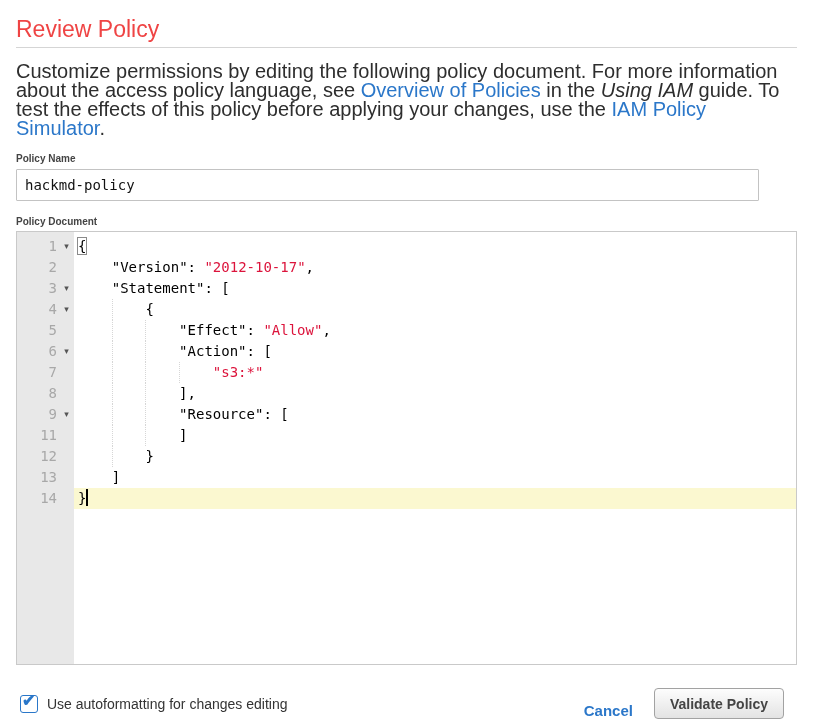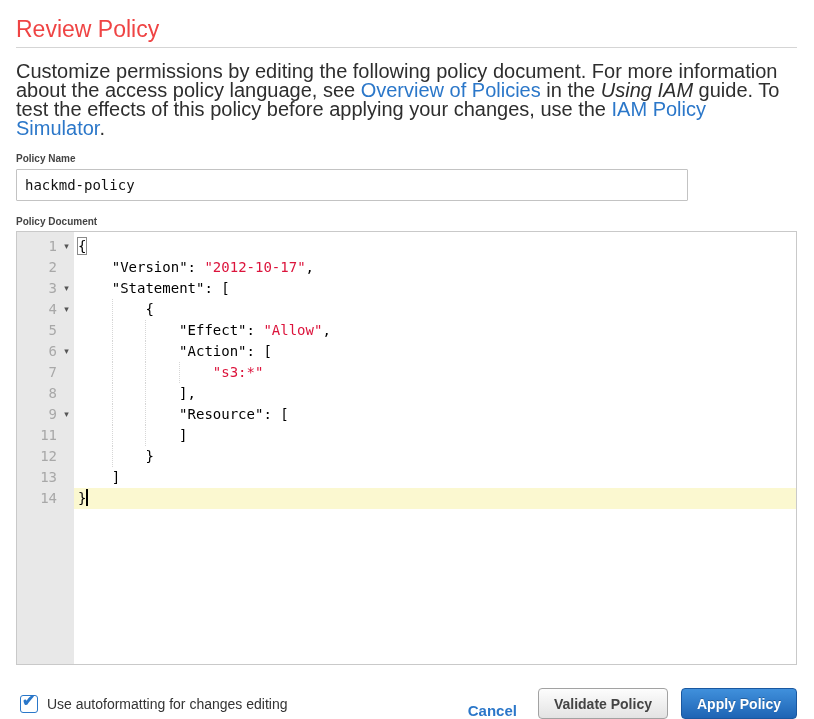--- a/index.html
+++ b/index.html
@@ -20,21 +20,21 @@
   p.intro {
     margin: 14px 0 0 0;
     font-size: 20px; line-height: 19px; color: #2e2e2e;
   }
   a.link { color: #2b77c9; text-decoration: none; cursor: pointer; }
   .em { font-style: italic; }
   .field-label {
     margin-top: 15px; font-size: 10px; font-weight: bold; color: #444;
   }
   input.policy-name-input {
-    display: block; margin-top: 5px; width: 672px; height: 32px;
+    display: block; margin-top: 5px; width: 743px; height: 32px;
     border: 1px solid #c3c3c3; border-radius: 1px;
     font-family: "DejaVu Sans Mono", monospace;
     font-size: 14px; color: #111; padding: 0 8px; background: #fff;
     outline: none;
   }
   
   .editor {
     position: relative; margin-top: 4px; width: 781px; height: 434px;
     border: 1px solid #c9c9c9; background: #fff; overflow: hidden;
     font-family: "DejaVu Sans Mono", monospace; font-size: 14px;
@@ -215,15 +215,14 @@
 <div class="footer">
   <div class="autoformat">
     <div class="checkbox">
       <span class="check">✔</span>
     </div>
     <span class="autoformat-label">Use autoformatting for changes editing</span>
   </div>
   <div class="footer-actions">
     <a class="cancel-link">Cancel</a>
     <button class="btn btn-secondary">Validate Policy</button>
-    <button class="btn btn-primary">Apply Policy</button>
   </div>
 </div>
 
 </body></html>

